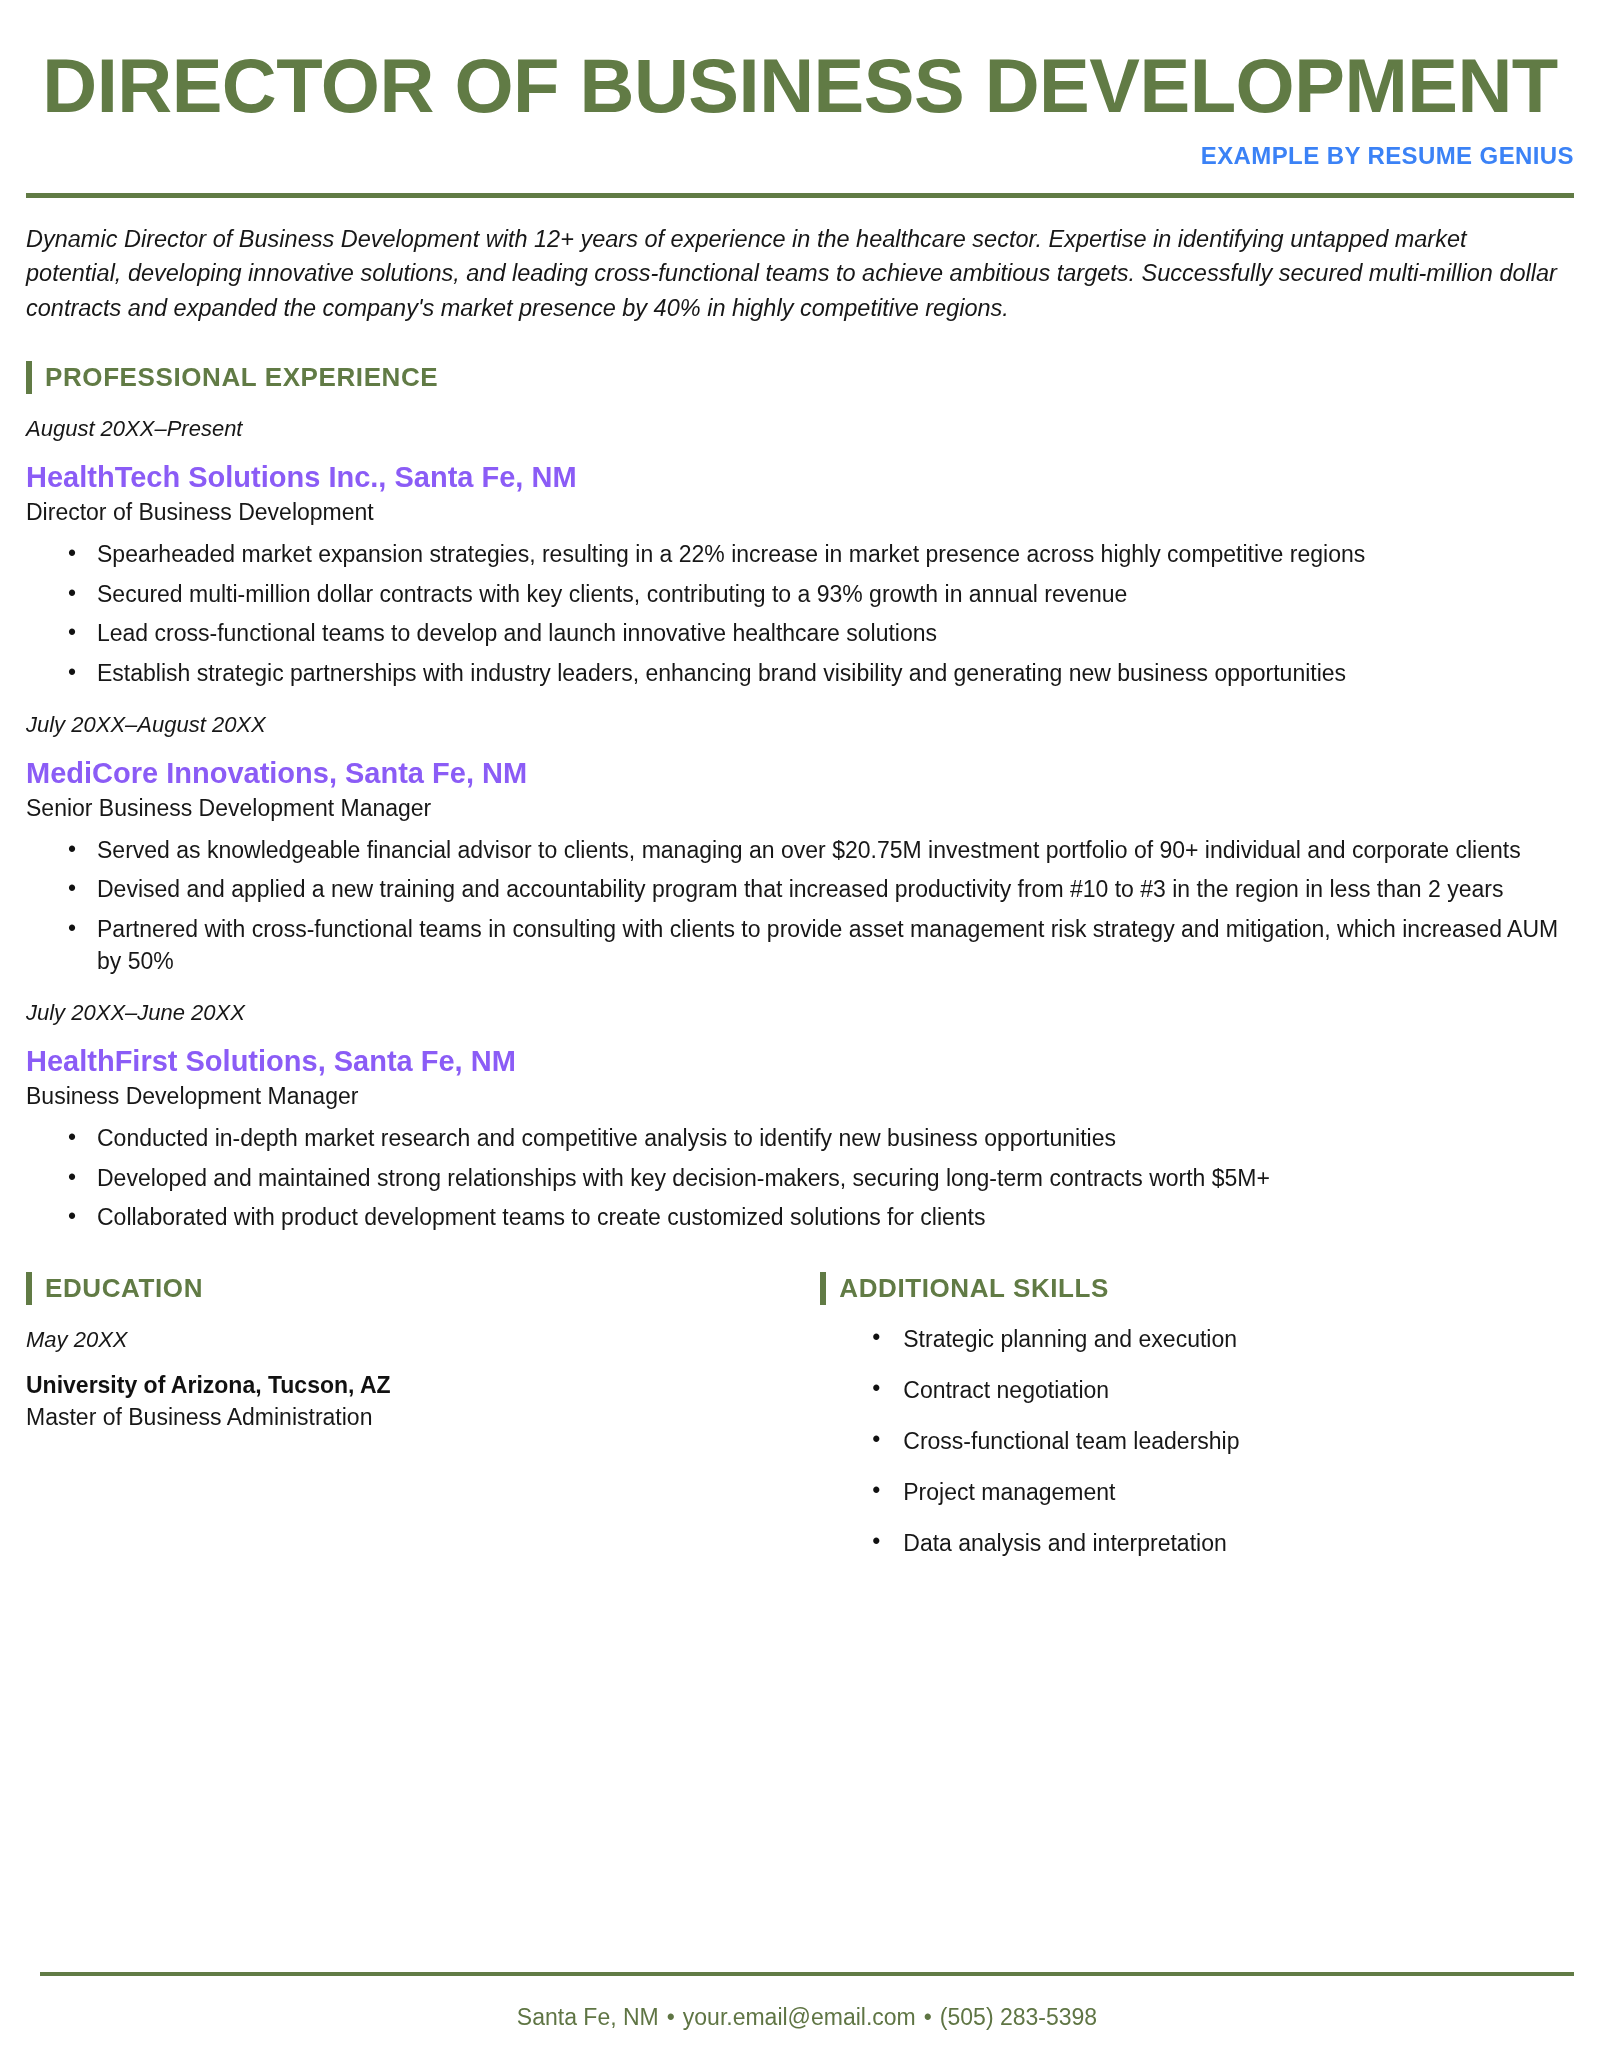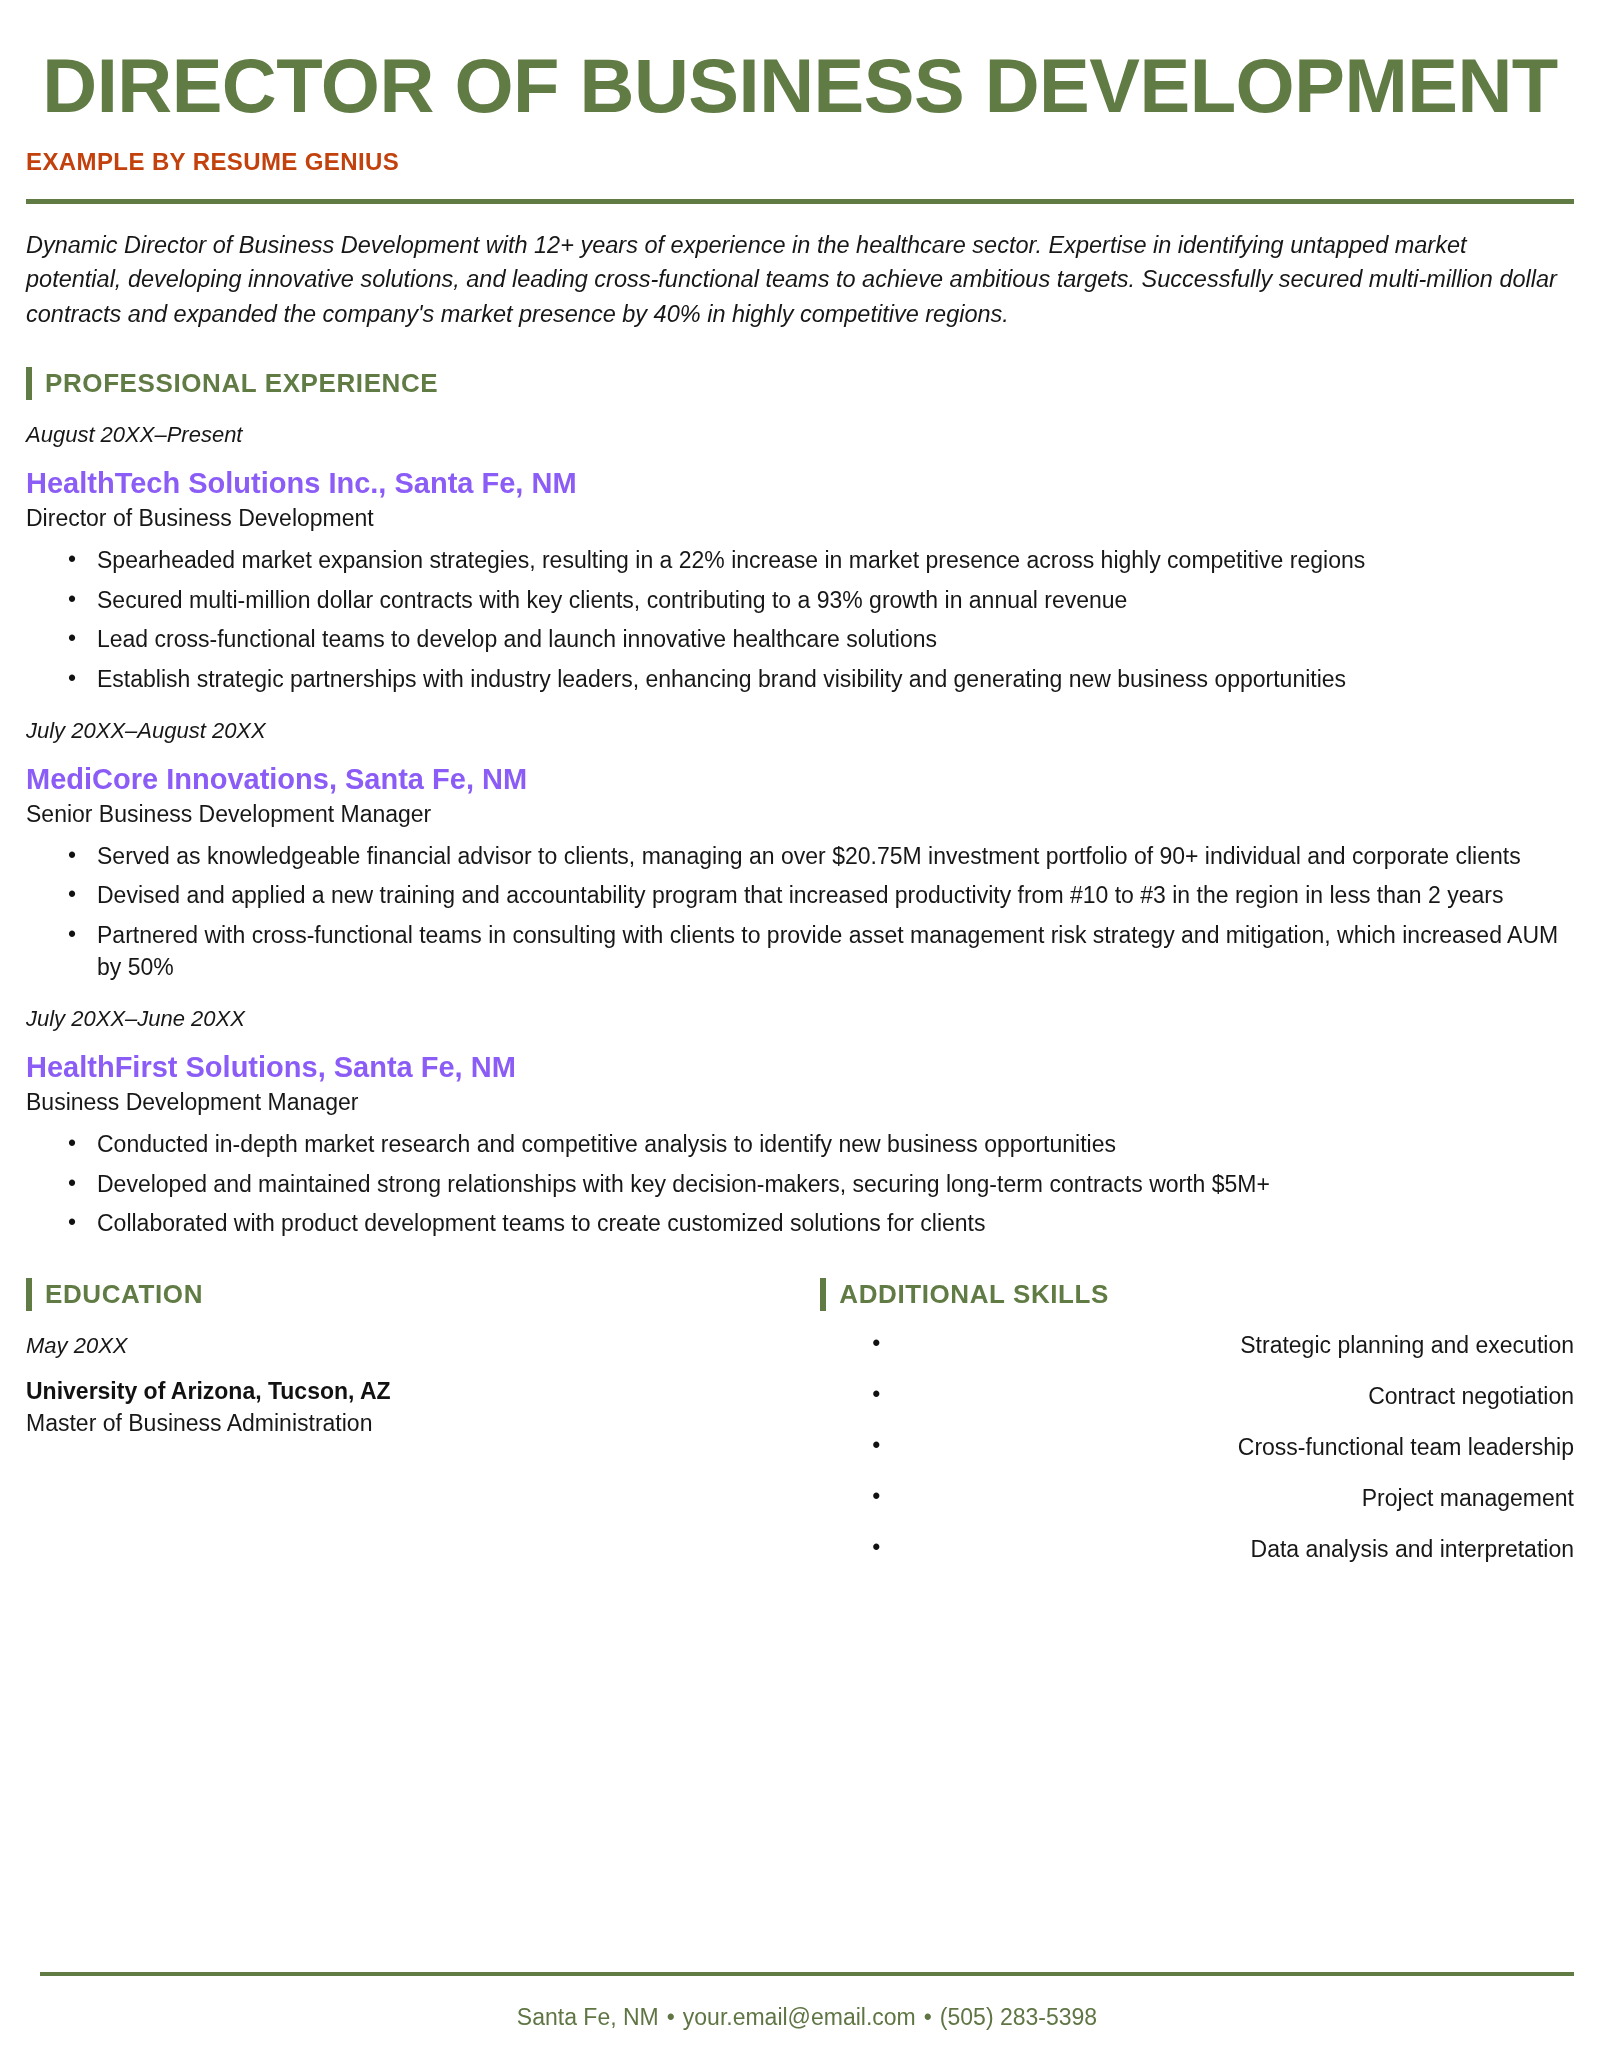--- a/index.html
+++ b/index.html
@@ -36,24 +36,24 @@
     letter-spacing: -0.5px;
     line-height: 1.0;
     text-align: center;
     white-space: nowrap;
     margin: 0;
     transform: scaleX(1.0);
   }
   .resume-subtitle {
     font-size: 24px;
     font-weight: bold;
-    color: #c2410c;
+    color: #3b82f6;
     letter-spacing: 0.4px;
-    text-align: left;
-    margin-top: 24px;
+    text-align: right;
+    margin-top: 18px;
   }
   .header-rule {
     height: 5px;
     background: #617B45;
     margin-top: 23px;
   }
 
   
   .summary {
     margin-top: 24px;
@@ -125,21 +125,21 @@
     color: #111111;
   }
 
   
   .lower {
     display: flex;
     margin-top: 38px;
     gap: 40px;
   }
   .col-left { width: 50%; padding-right: 20px; }
-  .col-right { width: 50%; text-align: right; }
+  .col-right { width: 50%; }
   .col-left .section-heading,
   .col-right .section-heading { margin-top: 0; }
 
   .edu { margin-top: 22px; }
   .edu-date {
     font-size: 22px;
     font-style: italic;
     color: #171717;
     margin-bottom: 19px;
   }

